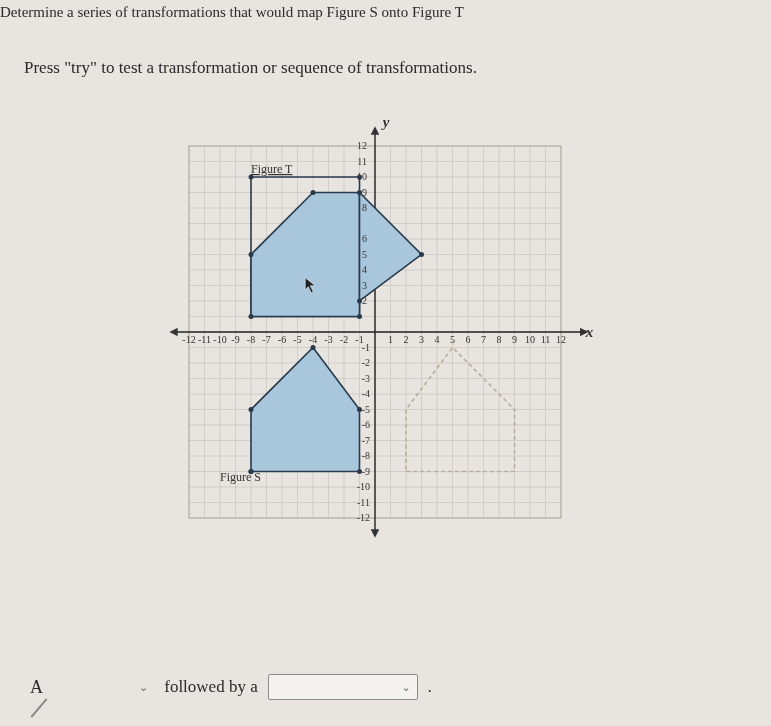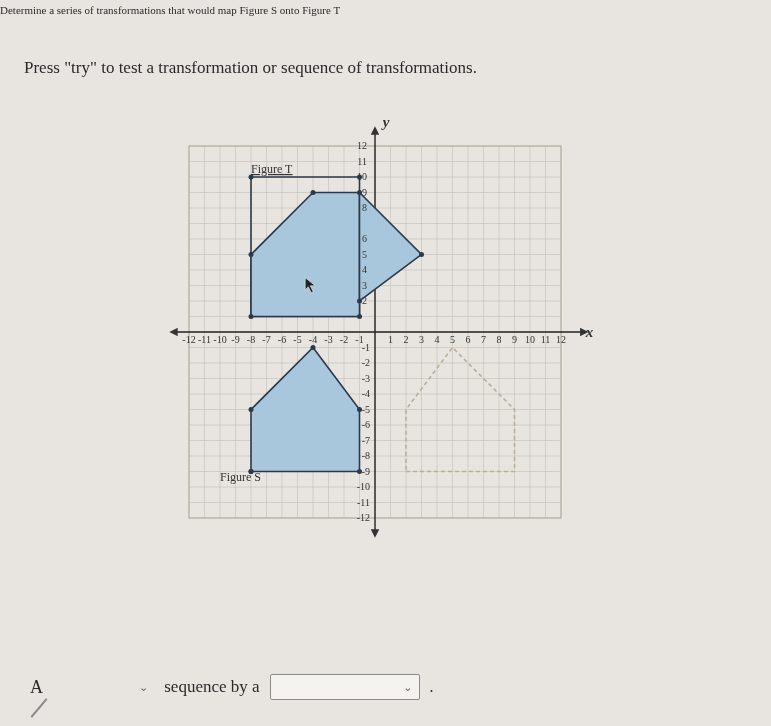--- a/index.html
+++ b/index.html
@@ -9,21 +9,21 @@
       width: 771px;
       height: 726px;
       overflow: hidden;
       position: relative;
       color: #2a2a2a;
     }
     .question-text {
       position: absolute;
       top: 4px;
       left: 0;
-      font-size: 11px;
+      font-size: 15px;
       font-weight: 500;
     }
     .instruction-text {
       position: absolute;
       top: 58px;
       left: 24px;
       font-size: 17px;
     }
     .chart-container {
       position: absolute;
@@ -220,19 +220,19 @@
         <text x="80" y="368.79999999999995" class="fig-label">Figure S</text>
       </g>
   </svg>
 </div>
 
 <div class="answer-row">
   <span class="label-a">A</span>
   <span class="dropdown small">
     <span>⌄</span>
   </span>
-  <span class="followed-text">sequence by a</span>
+  <span class="followed-text">followed by a</span>
   <span class="dropdown wide">
     <span>⌄</span>
   </span>
   <span class="period">.</span>
 </div>
 <div class="pencil-icon"></div>
 
 </body></html>

